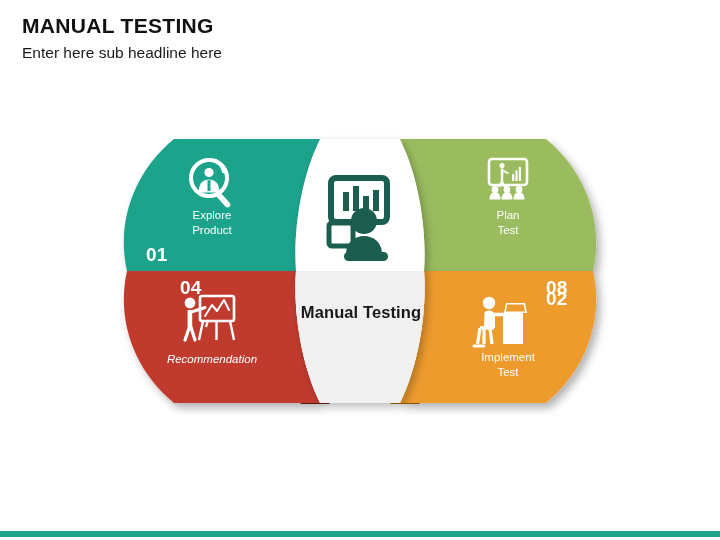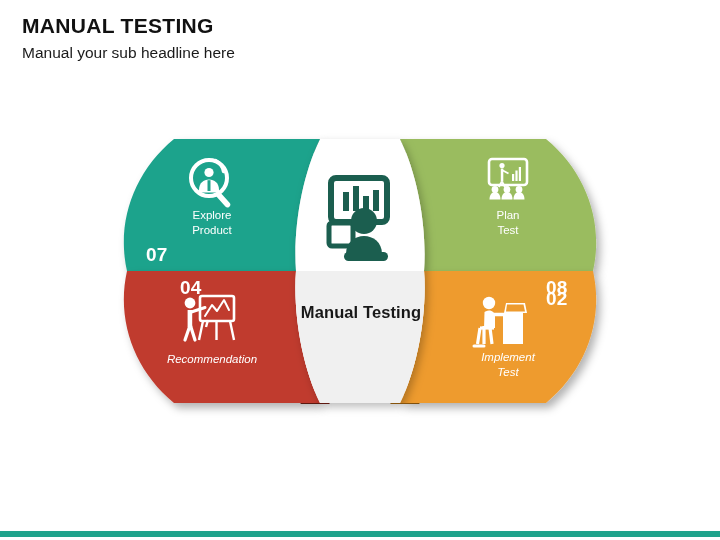--- a/index.html
+++ b/index.html
@@ -92,42 +92,42 @@
     letter-spacing: 0.1px;
   }
 
   
   #label-01 { left: 160px; top: 208px; width: 104px; }
   #num-01   { left: 146px; top: 245px; }
 
   #label-02 { left: 456px; top: 208px; width: 104px; text-align: center; }
   #num-02   { left: 546px; top: 245px; margin-top: 44px; }
 
-  #label-03 { left: 456px; top: 350px; width: 104px; font-style: italic; }
+  #label-03 { left: 456px; top: 350px; width: 104px; }
   #num-03   { left: 546px; top: 278px; }
 
   #label-04 { left: 150px; top: 352px; width: 124px; font-style: italic; }
   #num-04   { left: 148px; top: 278px; margin-left: 32px; }
 
   
   #bottom-bar {
     position: absolute;
     left: 0;
     top: 531px;
     width: 720px;
     height: 6px;
     background: #1fa38c;
   }
 </style>
 </head>
 <body>
 
 <div id="header">
   <h1 id="page-title">MANUAL TESTING</h1>
-  <div id="page-subtitle">Manual your sub headline here</div>
+  <div id="page-subtitle">Enter here sub headline here</div>
 </div>
 
 <div id="diagram">
 
   <svg id="diagram-svg" width="720" height="540" viewBox="0 0 720 540">
     <defs>
       <filter id="segShadow" x="-30%" y="-30%" width="170%" height="170%">
         <feDropShadow dx="4" dy="5" stdDeviation="4" flood-color="#000000" flood-opacity="0.30"></feDropShadow>
       </filter>
       <filter id="centerShadow" x="-30%" y="-30%" width="170%" height="170%">
@@ -275,21 +275,21 @@
       <path d="M216.5,321 L216.5,340" stroke="#ffffff" stroke-width="2.4" fill="none"></path>
       <path d="M230,321 L234,340" stroke="#ffffff" stroke-width="2.4" fill="none"></path>
     </g>
 
   </svg>
 
   <div id="labels">
 
     <div class="seg-label" id="label-01">Explore
 Product</div>
-    <div class="seg-num" id="num-01">07</div>
+    <div class="seg-num" id="num-01">01</div>
 
     <div class="seg-label" id="label-02">Plan
 Test</div>
     <div class="seg-num" id="num-02">02</div>
 
     <div class="seg-label" id="label-03">Implement
 Test</div>
     <div class="seg-num" id="num-03">08</div>
 
     <div class="seg-label" id="label-04">Recommendation</div>

